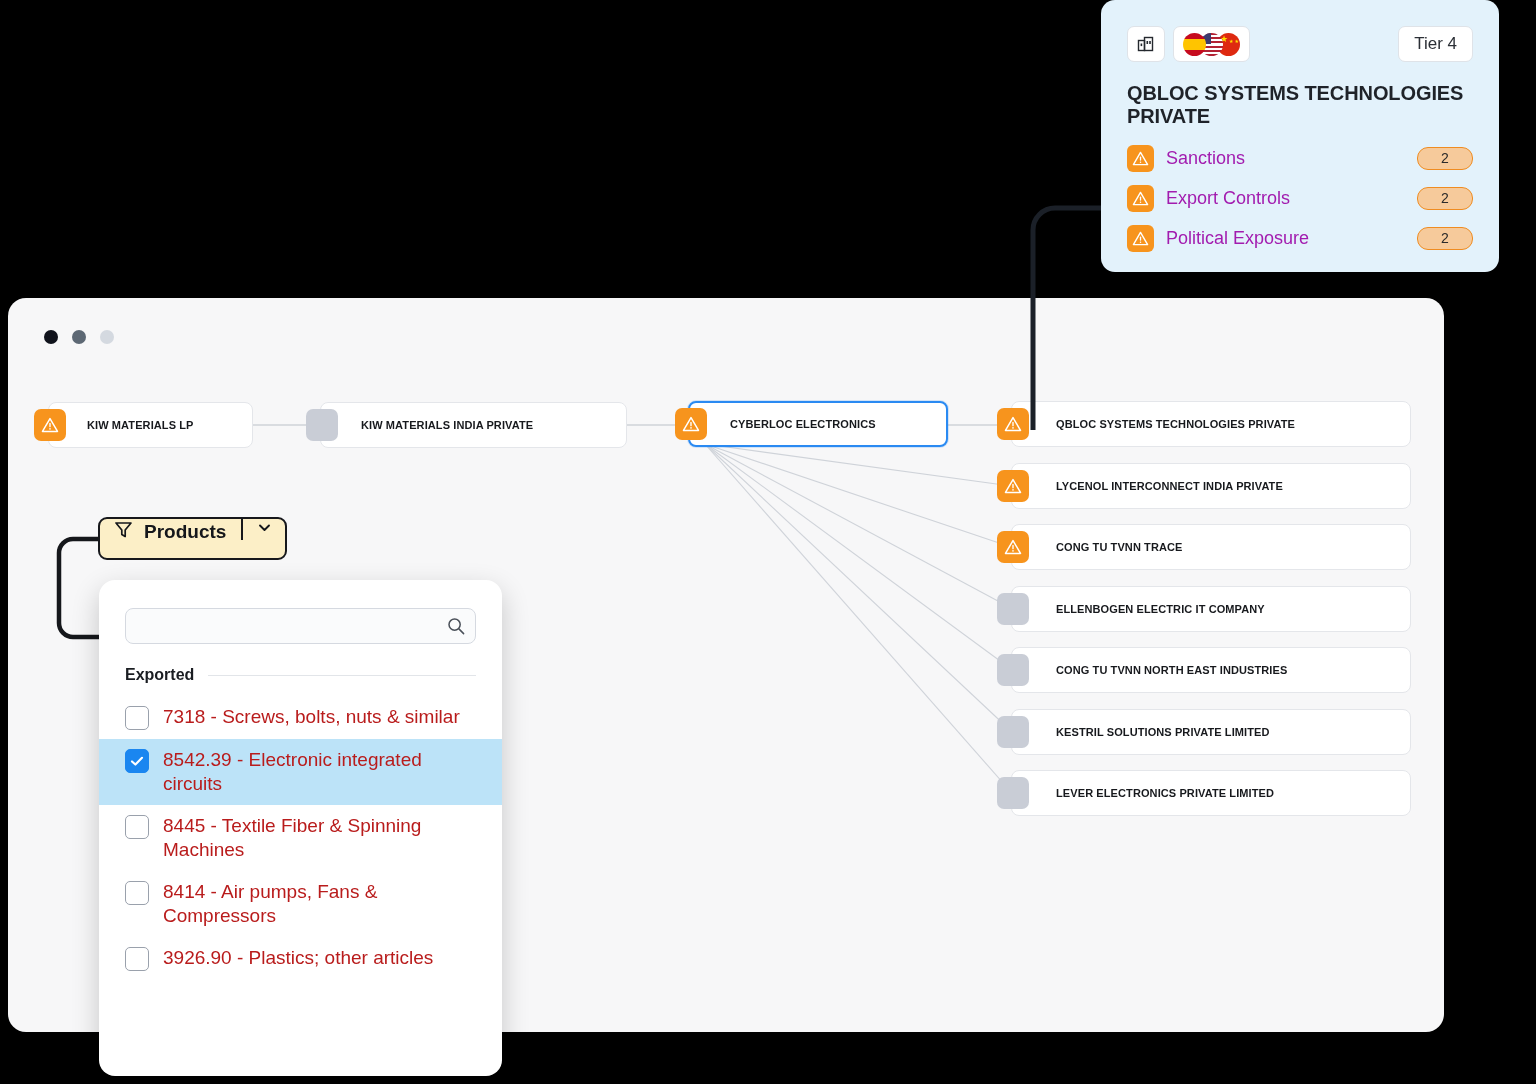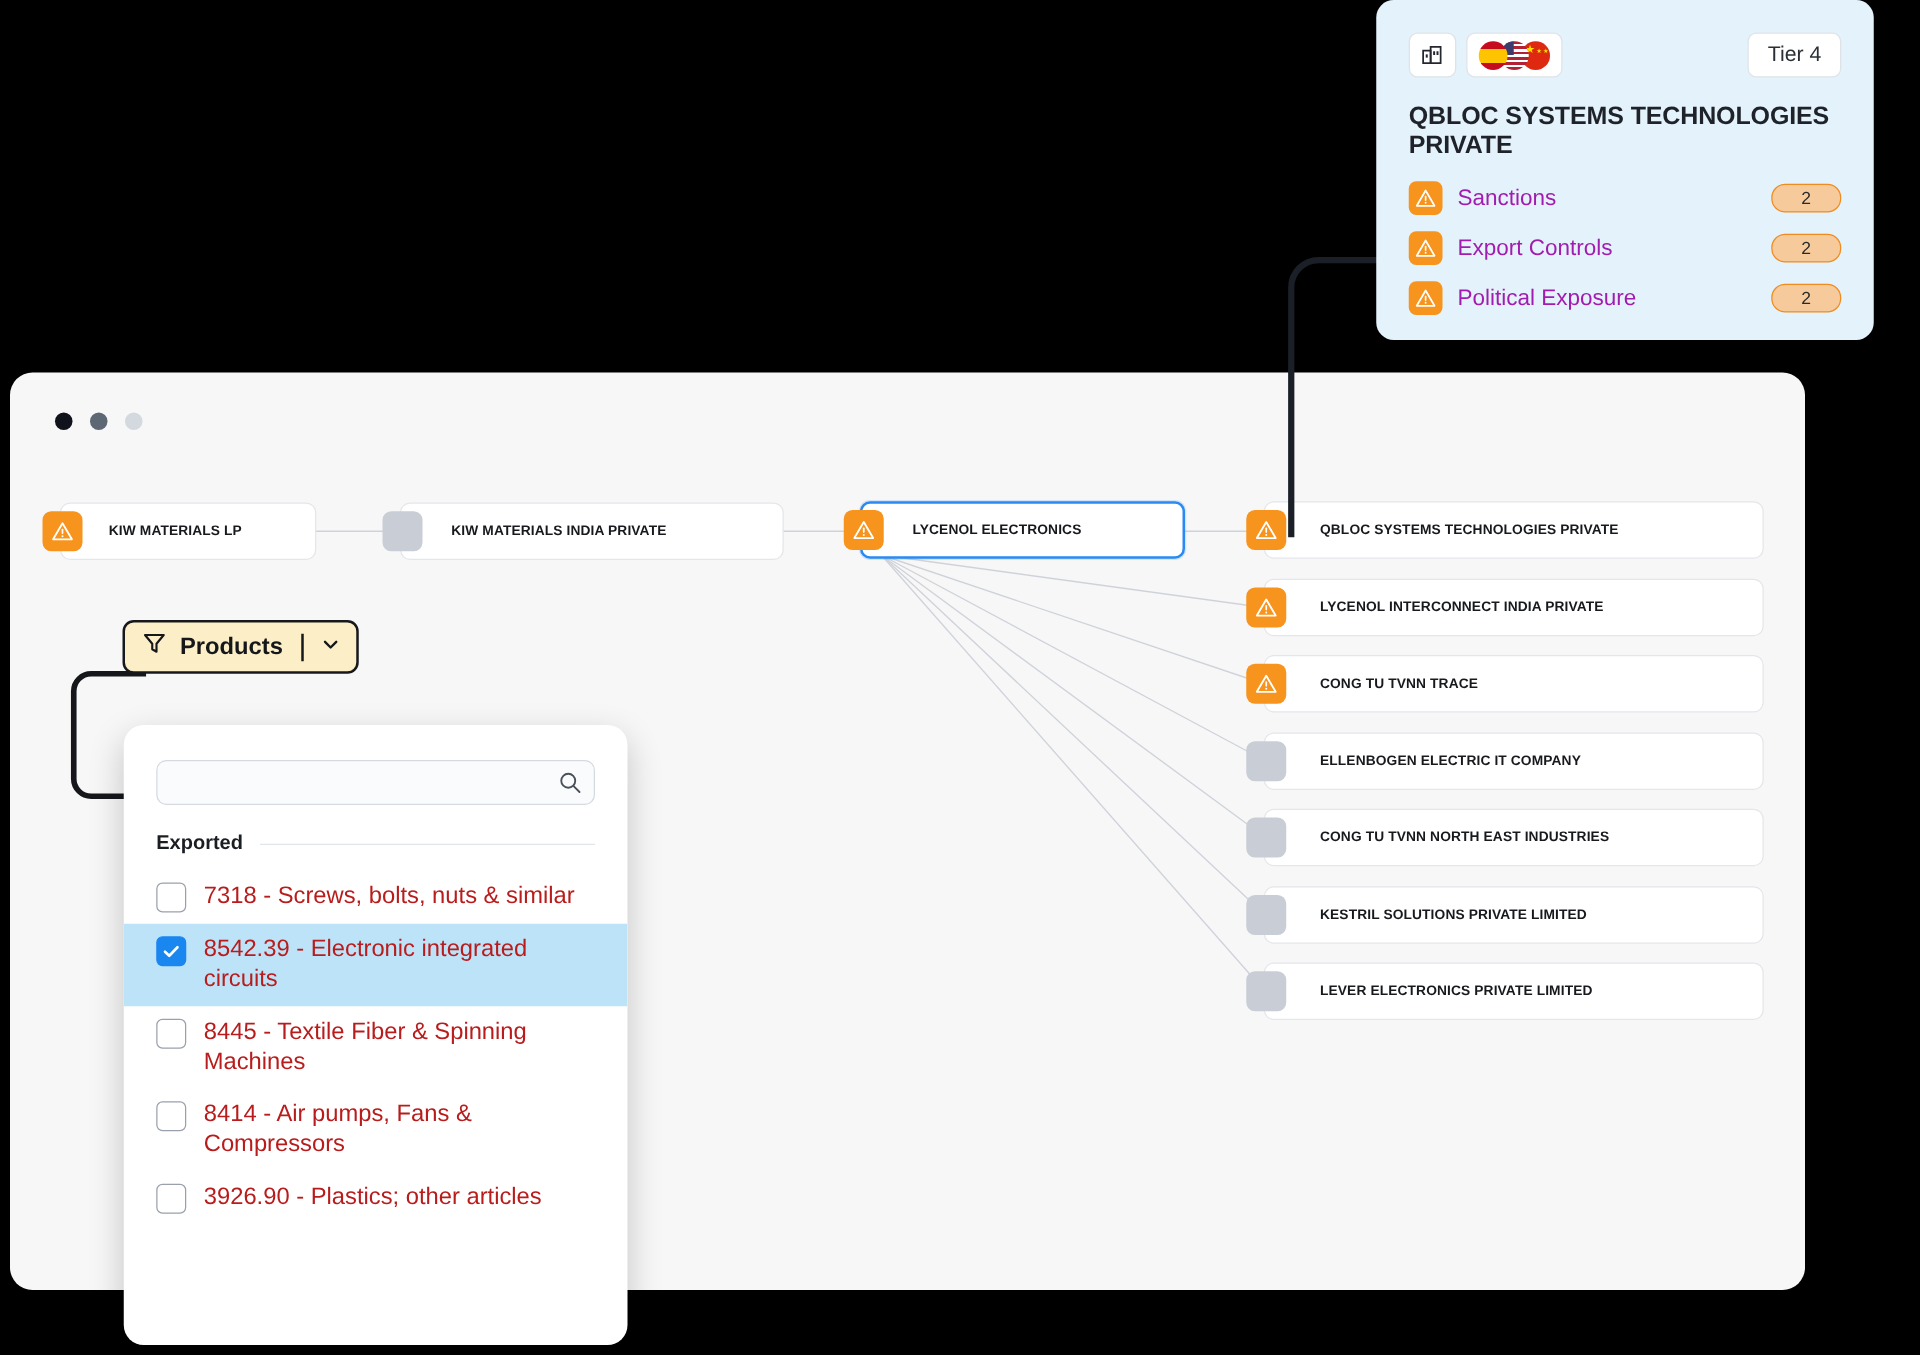--- a/index.html
+++ b/index.html
@@ -207,24 +207,24 @@
     left: 47px;
     top: 516px;
     width: 70px;
     height: 130px;
     z-index: 44;
     pointer-events: none;
   }
   .products-btn {
     position: absolute;
     left: 98px;
-    top: 496px;
+    top: 517px;
     height: 43px;
     display: flex;
-    align-items: center;
+    align-items: flex-start;
     background: #fcefc7;
     border: 2px solid #17181c;
     border-radius: 9px;
     box-sizing: border-box;
     z-index: 46;
     overflow: hidden;
   }
   .products-main {
     display:flex; align-items:center;
     padding: 0 15px 0 13px;
@@ -441,21 +441,21 @@
   </div>
 
   <div class="node selected" style="left:680px; top:103px; width:260px; padding-left:40px;">
     <span class="node-badge warn">
       <svg width="18" height="18" viewBox="0 0 17 17" fill="none">
         <path d="M8.5 2.4 L15.6 14.6 H1.4 Z" stroke="#ffffff" stroke-width="1.4" stroke-linejoin="round" fill="none"></path>
         <rect x="7.85" y="6.6" width="1.3" height="4.1" rx="0.6" fill="#ffffff"></rect>
         <circle cx="8.5" cy="12.2" r="0.75" fill="#ffffff"></circle>
       </svg>
     </span>
-    <span class="node-label">LYCENOL ELECTRONICS</span>
+    <span class="node-label">CYBERLOC ELECTRONICS</span>
   </div>
 
   <div class="node" style="left:1003px; top:103px; width:400px; padding-left:44px;">
     <span class="node-badge warn">
       <svg width="18" height="18" viewBox="0 0 17 17" fill="none">
         <path d="M8.5 2.4 L15.6 14.6 H1.4 Z" stroke="#ffffff" stroke-width="1.4" stroke-linejoin="round" fill="none"></path>
         <rect x="7.85" y="6.6" width="1.3" height="4.1" rx="0.6" fill="#ffffff"></rect>
         <circle cx="8.5" cy="12.2" r="0.75" fill="#ffffff"></circle>
       </svg>
     </span>

